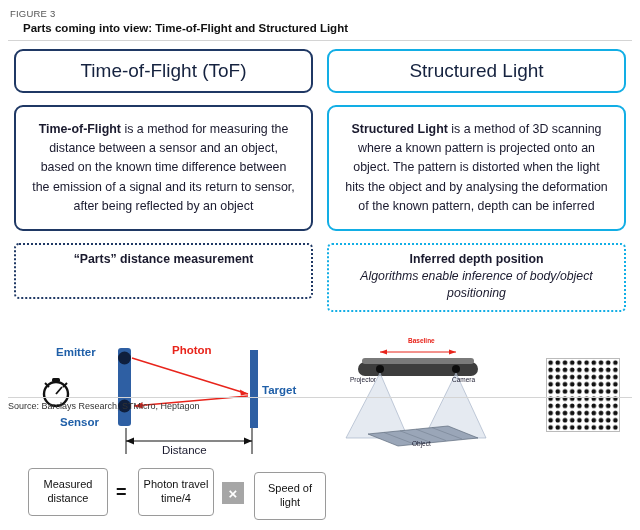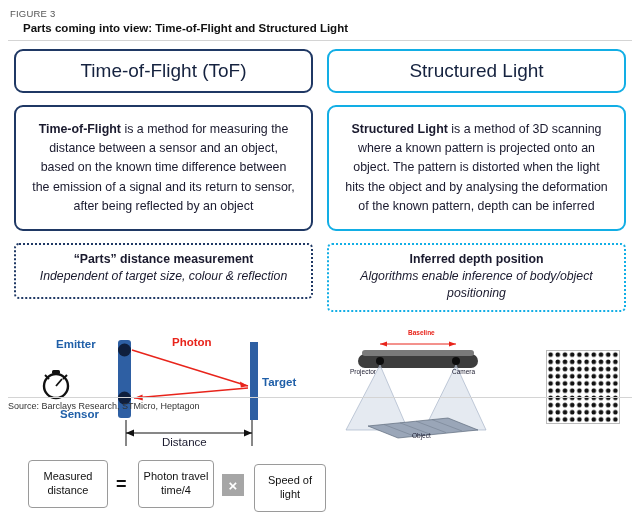--- a/index.html
+++ b/index.html
@@ -82,21 +82,21 @@
   }
   .dashed-sub {
     font-size: 12.3px;
     font-style: italic;
     line-height: 1.35;
   }
 
   
   .lower {
     position: relative;
-    margin-top: 16px;
+    margin-top: 24px;
     padding: 0 6px;
     height: 190px;
   }
   .tof-graphic {
     position: absolute;
     left: 6px; top: 0;
     width: 300px; height: 190px;
   }
   .sl-graphic {
     position: absolute;
@@ -170,21 +170,20 @@
       <div class="header-box">
         <span>Time-of-Flight (ToF)</span>
       </div>
       <div class="body-box">
         <div>
           <b>Time-of-Flight</b><span> is a method for measuring the distance between a sensor and an object, based on the known time difference between the emission of a signal and its return to sensor, after being reflected by an object</span>
         </div>
       </div>
       <div class="dashed-box">
         <div class="dashed-title">“Parts” distance measurement</div>
-        <div class="dashed-sub">Independent of target size, colour &amp; reflection</div>
       </div>
     </div>
 
     <div class="col">
       <div class="header-box sl">
         <span>Structured Light</span>
       </div>
       <div class="body-box sl">
         <div>
           <b>Structured Light</b><span> is a method of 3D scanning where a known pattern is projected onto an object. The pattern is distorted when the light hits the object and by analysing the deformation of the known pattern, depth can be inferred</span>

